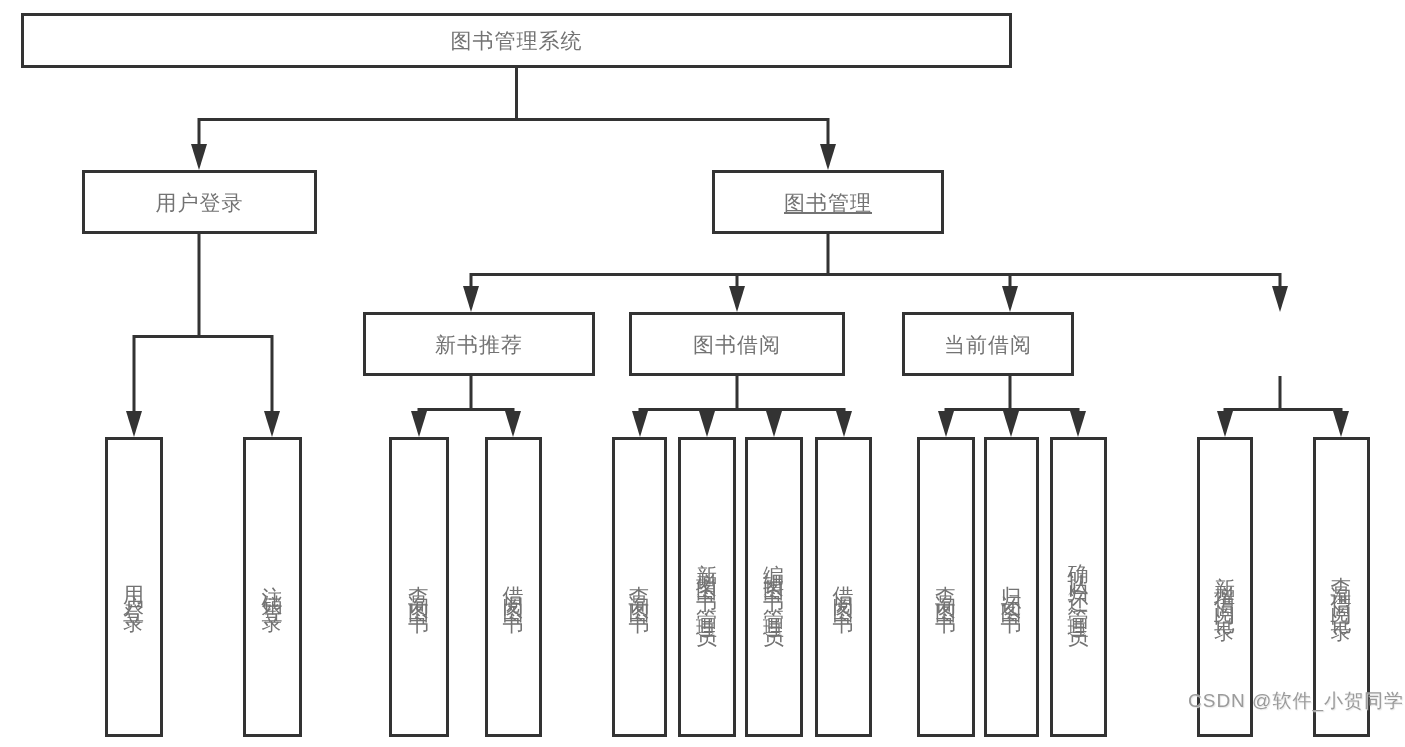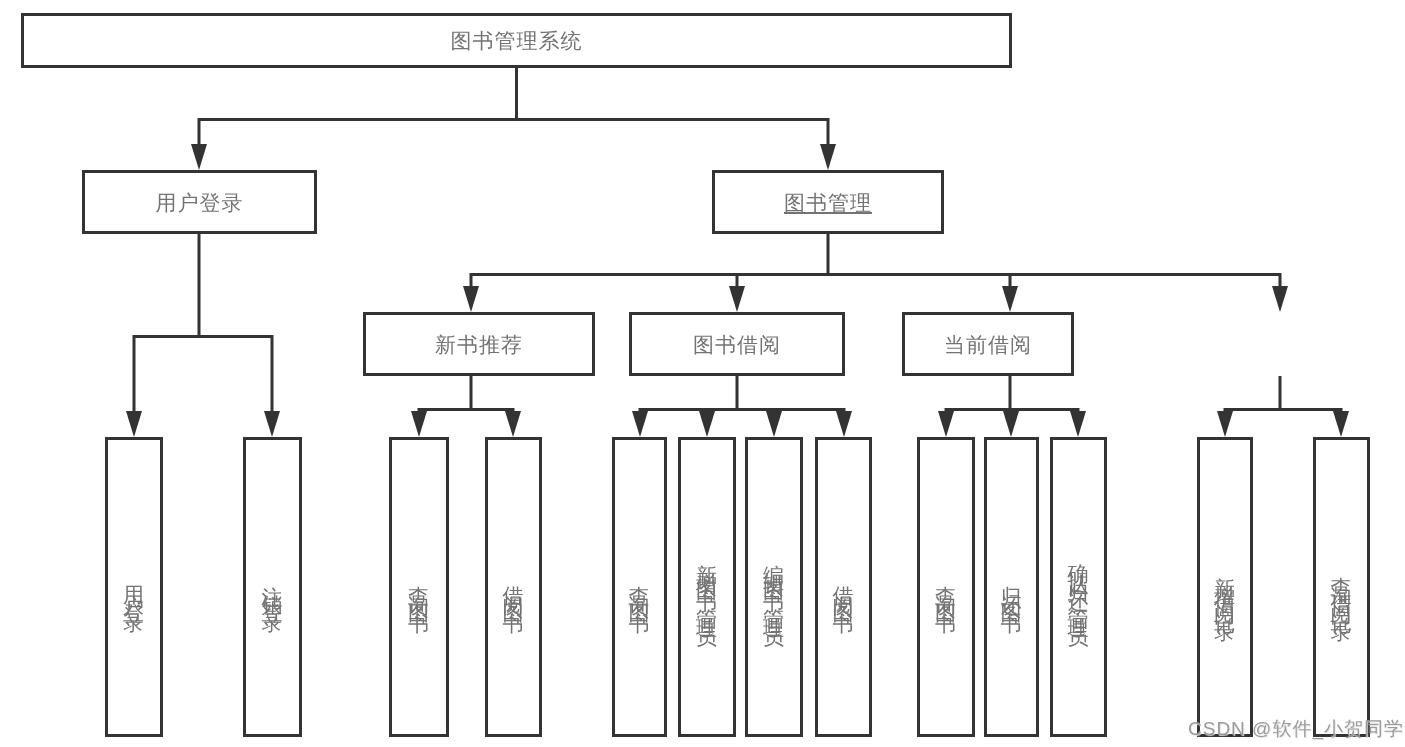--- a/index.html
+++ b/index.html
@@ -37,21 +37,21 @@
   }
   .leaf {
     writing-mode: vertical-rl;
     text-orientation: mixed;
     letter-spacing: 9px;
     font-size: 21px;
   }
   .watermark {
     position: absolute;
     left: 1188px;
-    top: 716px;
+    top: 688px;
     font-size: 19px;
     color: #9b9b9b;
     letter-spacing: 1px;
     text-shadow: 1px 1px 1px rgba(228,228,228,0.9);
     white-space: nowrap;
   }
 </style>
 </head>
 <body>
 

